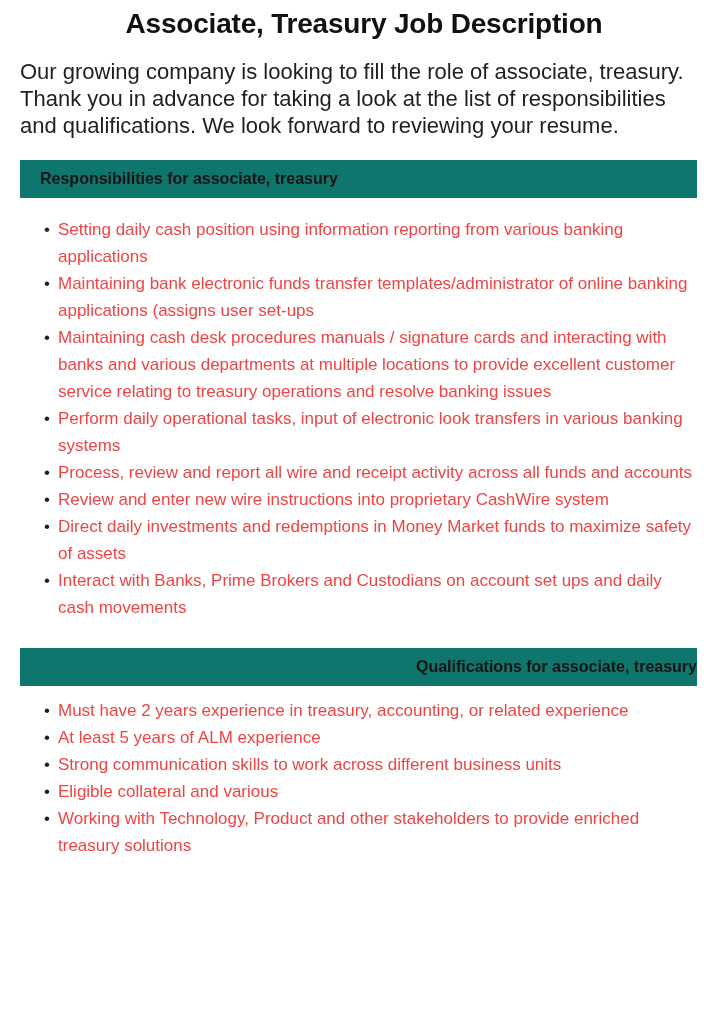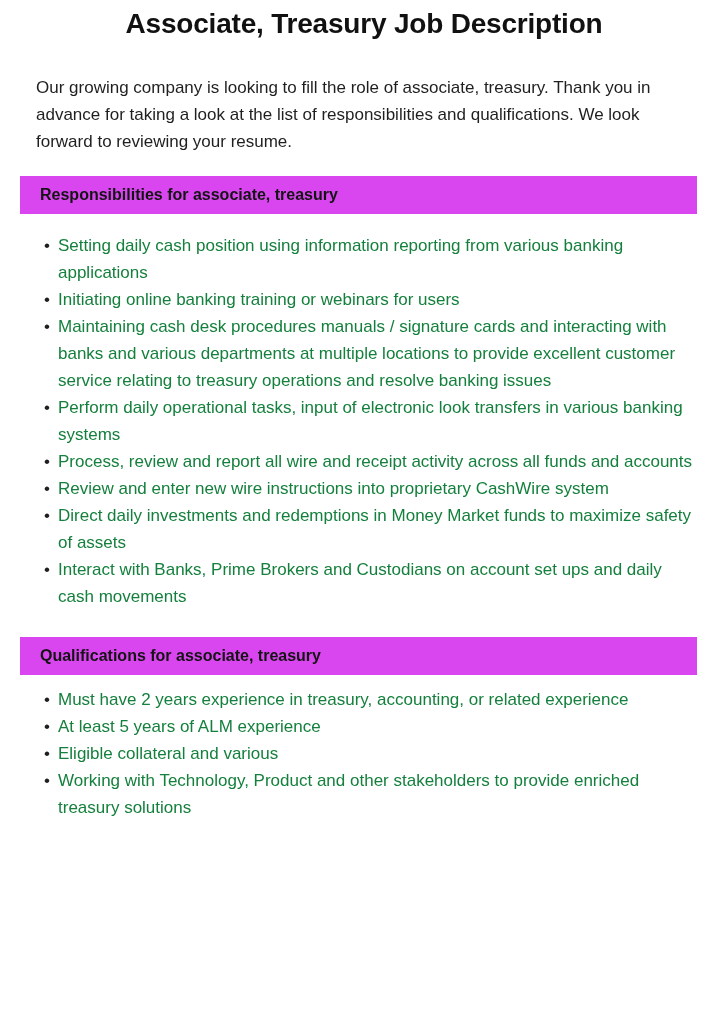--- a/index.html
+++ b/index.html
@@ -23,92 +23,94 @@
     margin: 0;
     padding: 7px 12px 0 20px;
     font-size: 28px;
     font-weight: bold;
     line-height: 34px;
     text-align: center;
     letter-spacing: -0.2px;
     color: #111111;
   }
   .intro {
-    margin: 16px;
+    margin: 0;
     padding: 17px 24px 0 20px;
-    font-size: 17px;
+    font-size: 22px;
     line-height: 27px;
     color: #1f1f1f;
   }
   .section {
     margin: 0;
   }
   .section-header {
     margin: 21px 23px 0 20px;
     padding: 9px 0 10px 20px;
-    background: #d946ef;
+    background: #0f766e;
     font-size: 16px;
     font-weight: bold;
     line-height: 19px;
     color: #141414;
   }
   .bullet-list {
     list-style: none;
     margin: 0;
     padding: 18px 24px 0 44px;
   }
   .bullet-list li {
     position: relative;
     padding-left: 14px;
     font-size: 17px;
     line-height: 27px;
-    color: #15803d;
+    color: #ef4444;
   }
   .bullet-list li::before {
     content: "\2022";
     position: absolute;
     left: 0;
     top: 0;
     font-size: 17px;
     line-height: 27px;
     color: #1f1f1f;
   }
   .section.qualifications .section-header {
     margin-top: 27px;
+    text-align: right;
   }
   .section.qualifications .bullet-list {
     padding-top: 11px;
   }
 </style>
 </head>
 <body>
 
 <div class="page">
 
   <h1 class="doc-title">Associate, Treasury Job Description</h1>
 
   <p class="intro">Our growing company is looking to fill the role of associate, treasury. Thank you in advance for taking a look at the list of responsibilities and qualifications. We look forward to reviewing your resume.</p>
 
   <div class="section responsibilities">
     <div class="section-header">Responsibilities for associate, treasury</div>
     <ul class="bullet-list">
       <li>Setting daily cash position using information reporting from various banking applications</li>
-      <li>Initiating online banking training or webinars for users</li>
+      <li>Maintaining bank electronic funds transfer templates/administrator of online banking applications (assigns user set-ups</li>
       <li>Maintaining cash desk procedures manuals / signature cards and interacting with banks and various departments at multiple locations to provide excellent customer service relating to treasury operations and resolve banking issues</li>
       <li>Perform daily operational tasks, input of electronic look transfers in various banking systems</li>
       <li>Process, review and report all wire and receipt activity across all funds and accounts</li>
       <li>Review and enter new wire instructions into proprietary CashWire system</li>
       <li>Direct daily investments and redemptions in Money Market funds to maximize safety of assets</li>
       <li>Interact with Banks, Prime Brokers and Custodians on account set ups and daily cash movements</li>
     </ul>
   </div>
 
   <div class="section qualifications">
     <div class="section-header">Qualifications for associate, treasury</div>
     <ul class="bullet-list">
       <li>Must have 2 years experience in treasury, accounting, or related experience</li>
       <li>At least 5 years of ALM experience</li>
+      <li>Strong communication skills to work across different business units</li>
       <li>Eligible collateral and various</li>
       <li>Working with Technology, Product and other stakeholders to provide enriched treasury solutions</li>
     </ul>
   </div>
 
 </div>
 
 </body></html>

